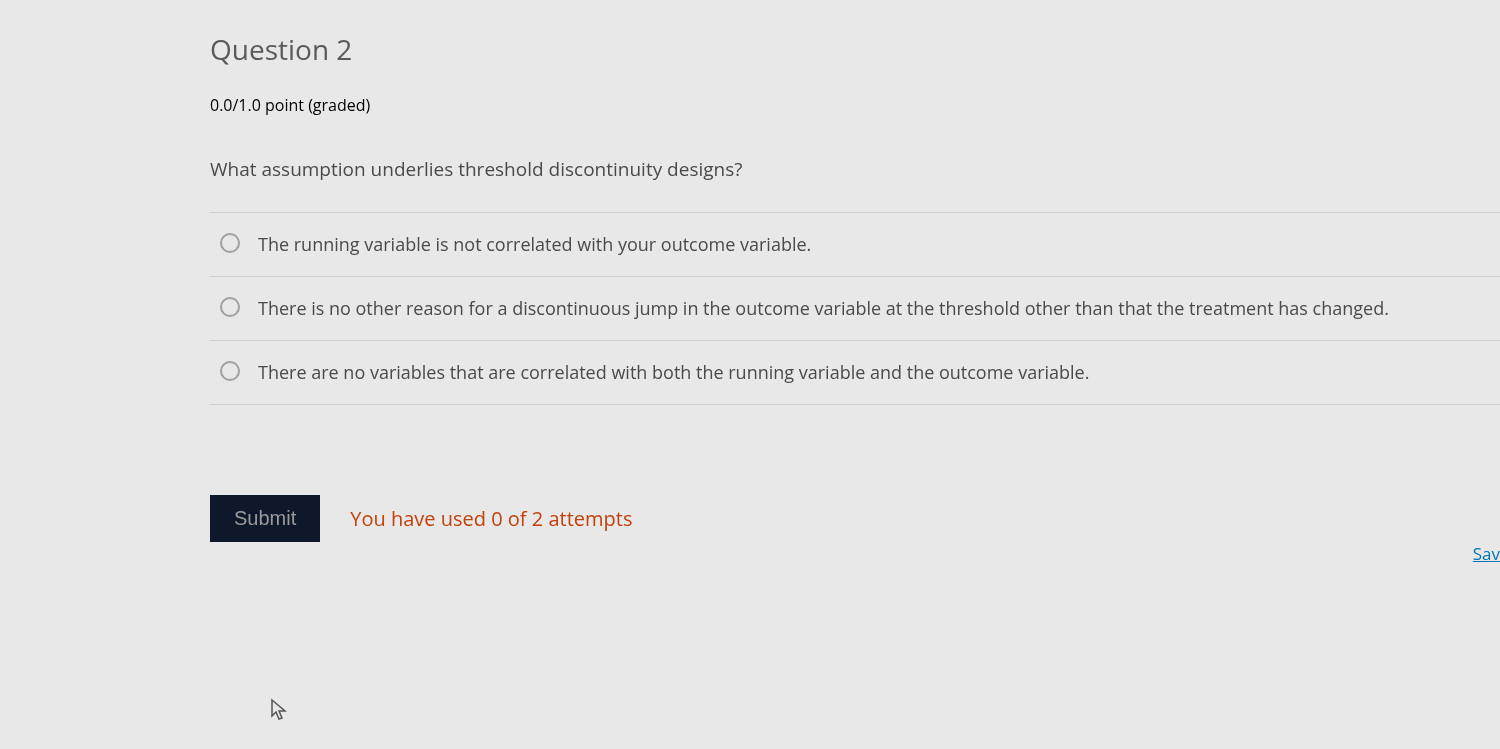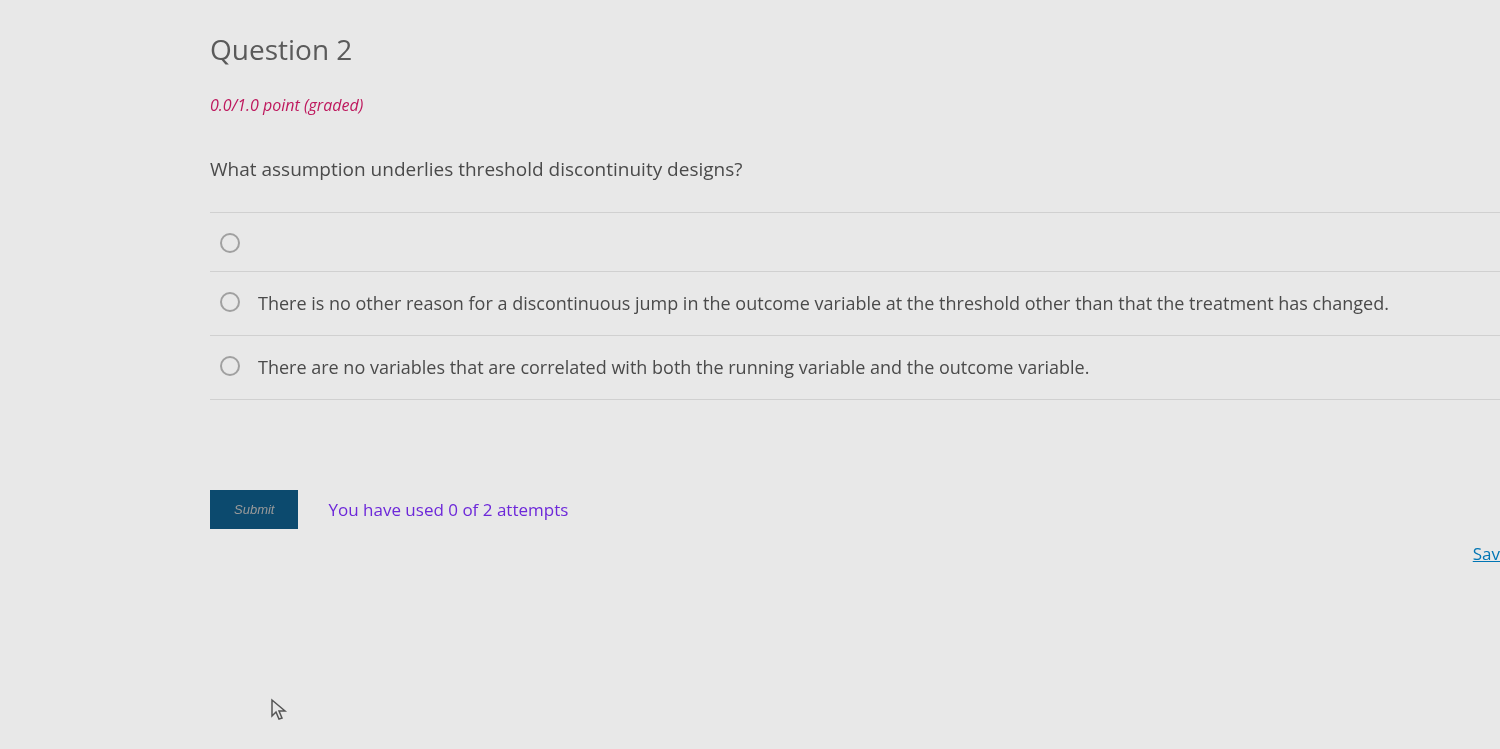--- a/index.html
+++ b/index.html
@@ -17,23 +17,22 @@
       overflow: hidden;
     }
     .question-title {
       font-size: 28px;
       font-weight: 400;
       color: #5a5a5a;
       margin-bottom: 26px;
     }
     .points {
       font-size: 16px;
-      color: #be185d;
+      color: #000000;
       margin-bottom: 40px;
-      font-style: italic;
     }
     .prompt {
       font-size: 19px;
       color: #4a4a4a;
       margin-bottom: 30px;
     }
     .options {
       display: flex;
       flex-direction: column;
       gap: 0;
@@ -64,31 +63,30 @@
       line-height: 1.5;
       padding-right: 40px;
     }
     .footer-row {
       display: flex;
       align-items: center;
       margin-top: 90px;
       gap: 30px;
     }
     .submit-btn {
-      background: #0c4a6e;
+      background: #0f172a;
       color: #9a9a9a;
       border: none;
       padding: 12px 24px;
-      font-size: 13px;
+      font-size: 20px;
       cursor: not-allowed;
-      font-style: italic;
     }
     .attempts {
-      font-size: 17px;
-      color: #6d28d9;
+      font-size: 20px;
+      color: #c2410c;
     }
     .save-link {
       position: absolute;
       right: 0;
       top: 542px;
       color: #0075b4;
       font-size: 17px;
       text-decoration: underline;
       cursor: pointer;
     }
@@ -104,20 +102,21 @@
 
 <h2 class="question-title">Question 2</h2>
 
 <div class="points">0.0/1.0 point (graded)</div>
 
 <div class="prompt">What assumption underlies threshold discontinuity designs?</div>
 
 <div class="options">
   <label class="option">
     <span class="radio"></span>
+    <span class="option-text">The running variable is not correlated with your outcome variable.</span>
   </label>
   <label class="option">
     <span class="radio"></span>
     <span class="option-text">There is no other reason for a discontinuous jump in the outcome variable at the threshold other than that the treatment has changed.</span>
   </label>
   <label class="option">
     <span class="radio"></span>
     <span class="option-text">There are no variables that are correlated with both the running variable and the outcome variable.</span>
   </label>
 </div>

